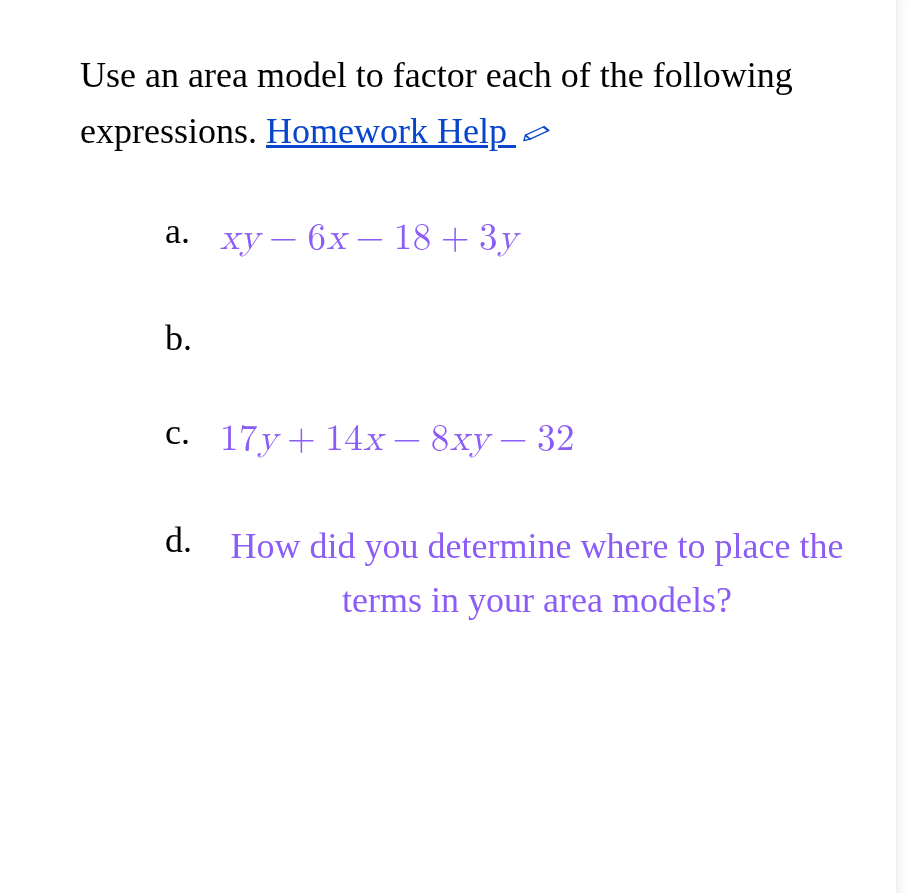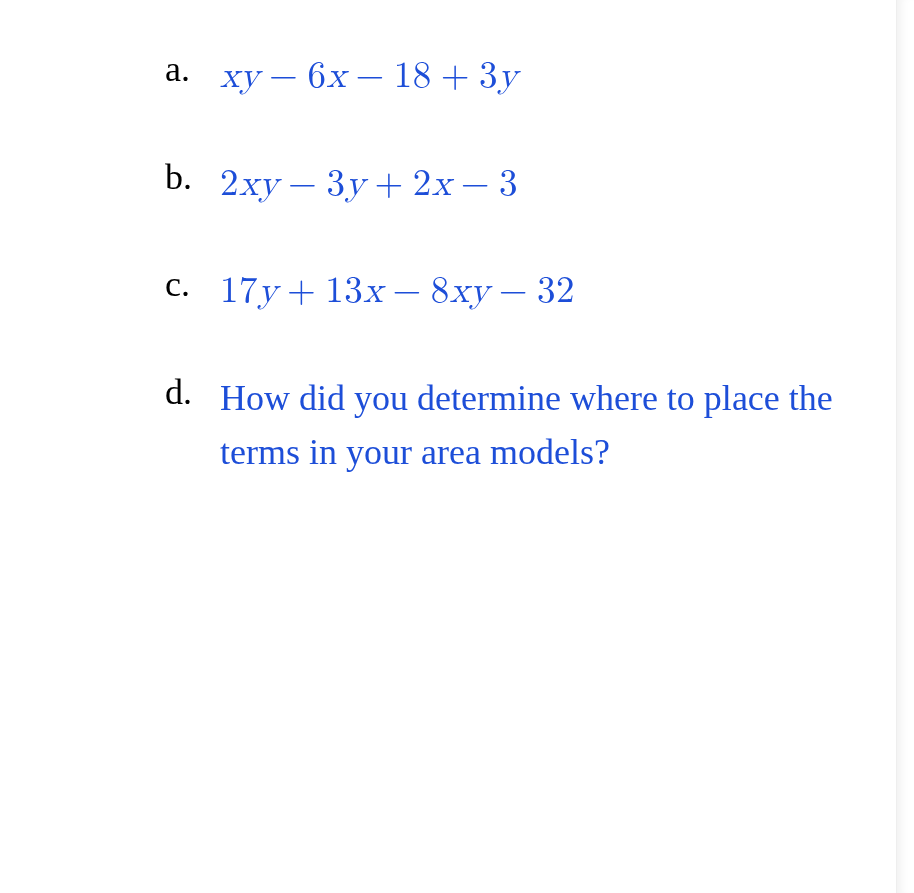--- a/index.html
+++ b/index.html
@@ -49,21 +49,22 @@
     }
     .item-label {
       font-size: 36px;
       color: #000;
       min-width: 55px;
       flex-shrink: 0;
     }
     .item-content {
       font-size: 36px;
       line-height: 1.5;
-      color: #1d4ed8;
+      color: #8b5cf6;
+      text-align: center;
     }
     .math {
       font-family: 'Latin Modern Math', 'Cambria Math', 'STIX Two Math', Georgia, serif;
       font-size: 37px;
       letter-spacing: 0.5px;
     }
     .math .var {
       font-style: italic;
     }
     .math .op {
@@ -78,33 +79,41 @@
       height: 100%;
       background: #fff;
       box-shadow: inset 10px 0 10px -6px rgba(0,0,0,0.06);
       border-left: 1px solid #eee;
     }
   </style>
 </head>
 <body>
 
 <div class="container">
+  <p class="prompt">
+    <span>Use an area model to factor each of the following expressions. </span><a class="link" href="#"><span>Homework Help </span><span class="pencil-icon"><svg viewBox="0 0 40 28">
+            <g fill="none" stroke="#0645cc" stroke-width="1.6" stroke-linejoin="round" stroke-linecap="round">
+              <path d="M4 18 L28 7 L34 12 L10 23 Z"></path>
+              <path d="M4 18 L2 25 L10 23 Z" fill="#0645cc" fill-opacity="0.08"></path>
+              <path d="M27 8 L32 12"></path>
+            </g>
+          </svg></span></a>
+  </p>
 
   <ol class="items" id="item-list">
       <div class="item">
         <span class="item-label">a.</span>
         <span class="item-content"><span class="math"><span class="var">x</span><span class="var">y</span><span class="op">−</span><span>6</span><span class="var">x</span><span class="op">−</span><span>18</span><span class="op">+</span><span>3</span><span class="var">y</span></span></span>
       </div>
       <div class="item">
         <span class="item-label">b.</span>
-        <span class="item-content"><span class="math"><span>2</span><span class="var">x</span><span class="var">y</span><span class="op">−</span><span>3</span><span class="var">y</span><span class="op">+</span><span>2</span><span class="var">x</span><span class="op">−</span><span>3</span></span></span>
       </div>
       <div class="item">
         <span class="item-label">c.</span>
-        <span class="item-content"><span class="math"><span>17</span><span class="var">y</span><span class="op">+</span><span>13</span><span class="var">x</span><span class="op">−</span><span>8</span><span class="var">x</span><span class="var">y</span><span class="op">−</span><span>32</span></span></span>
+        <span class="item-content"><span class="math"><span>17</span><span class="var">y</span><span class="op">+</span><span>14</span><span class="var">x</span><span class="op">−</span><span>8</span><span class="var">x</span><span class="var">y</span><span class="op">−</span><span>32</span></span></span>
       </div>
       <div class="item">
         <span class="item-label">d.</span>
         <span class="item-content">How did you determine where to place the terms in your area models?</span>
       </div>
     </ol>
 </div>
 
 <div class="right-edge"></div>
 

